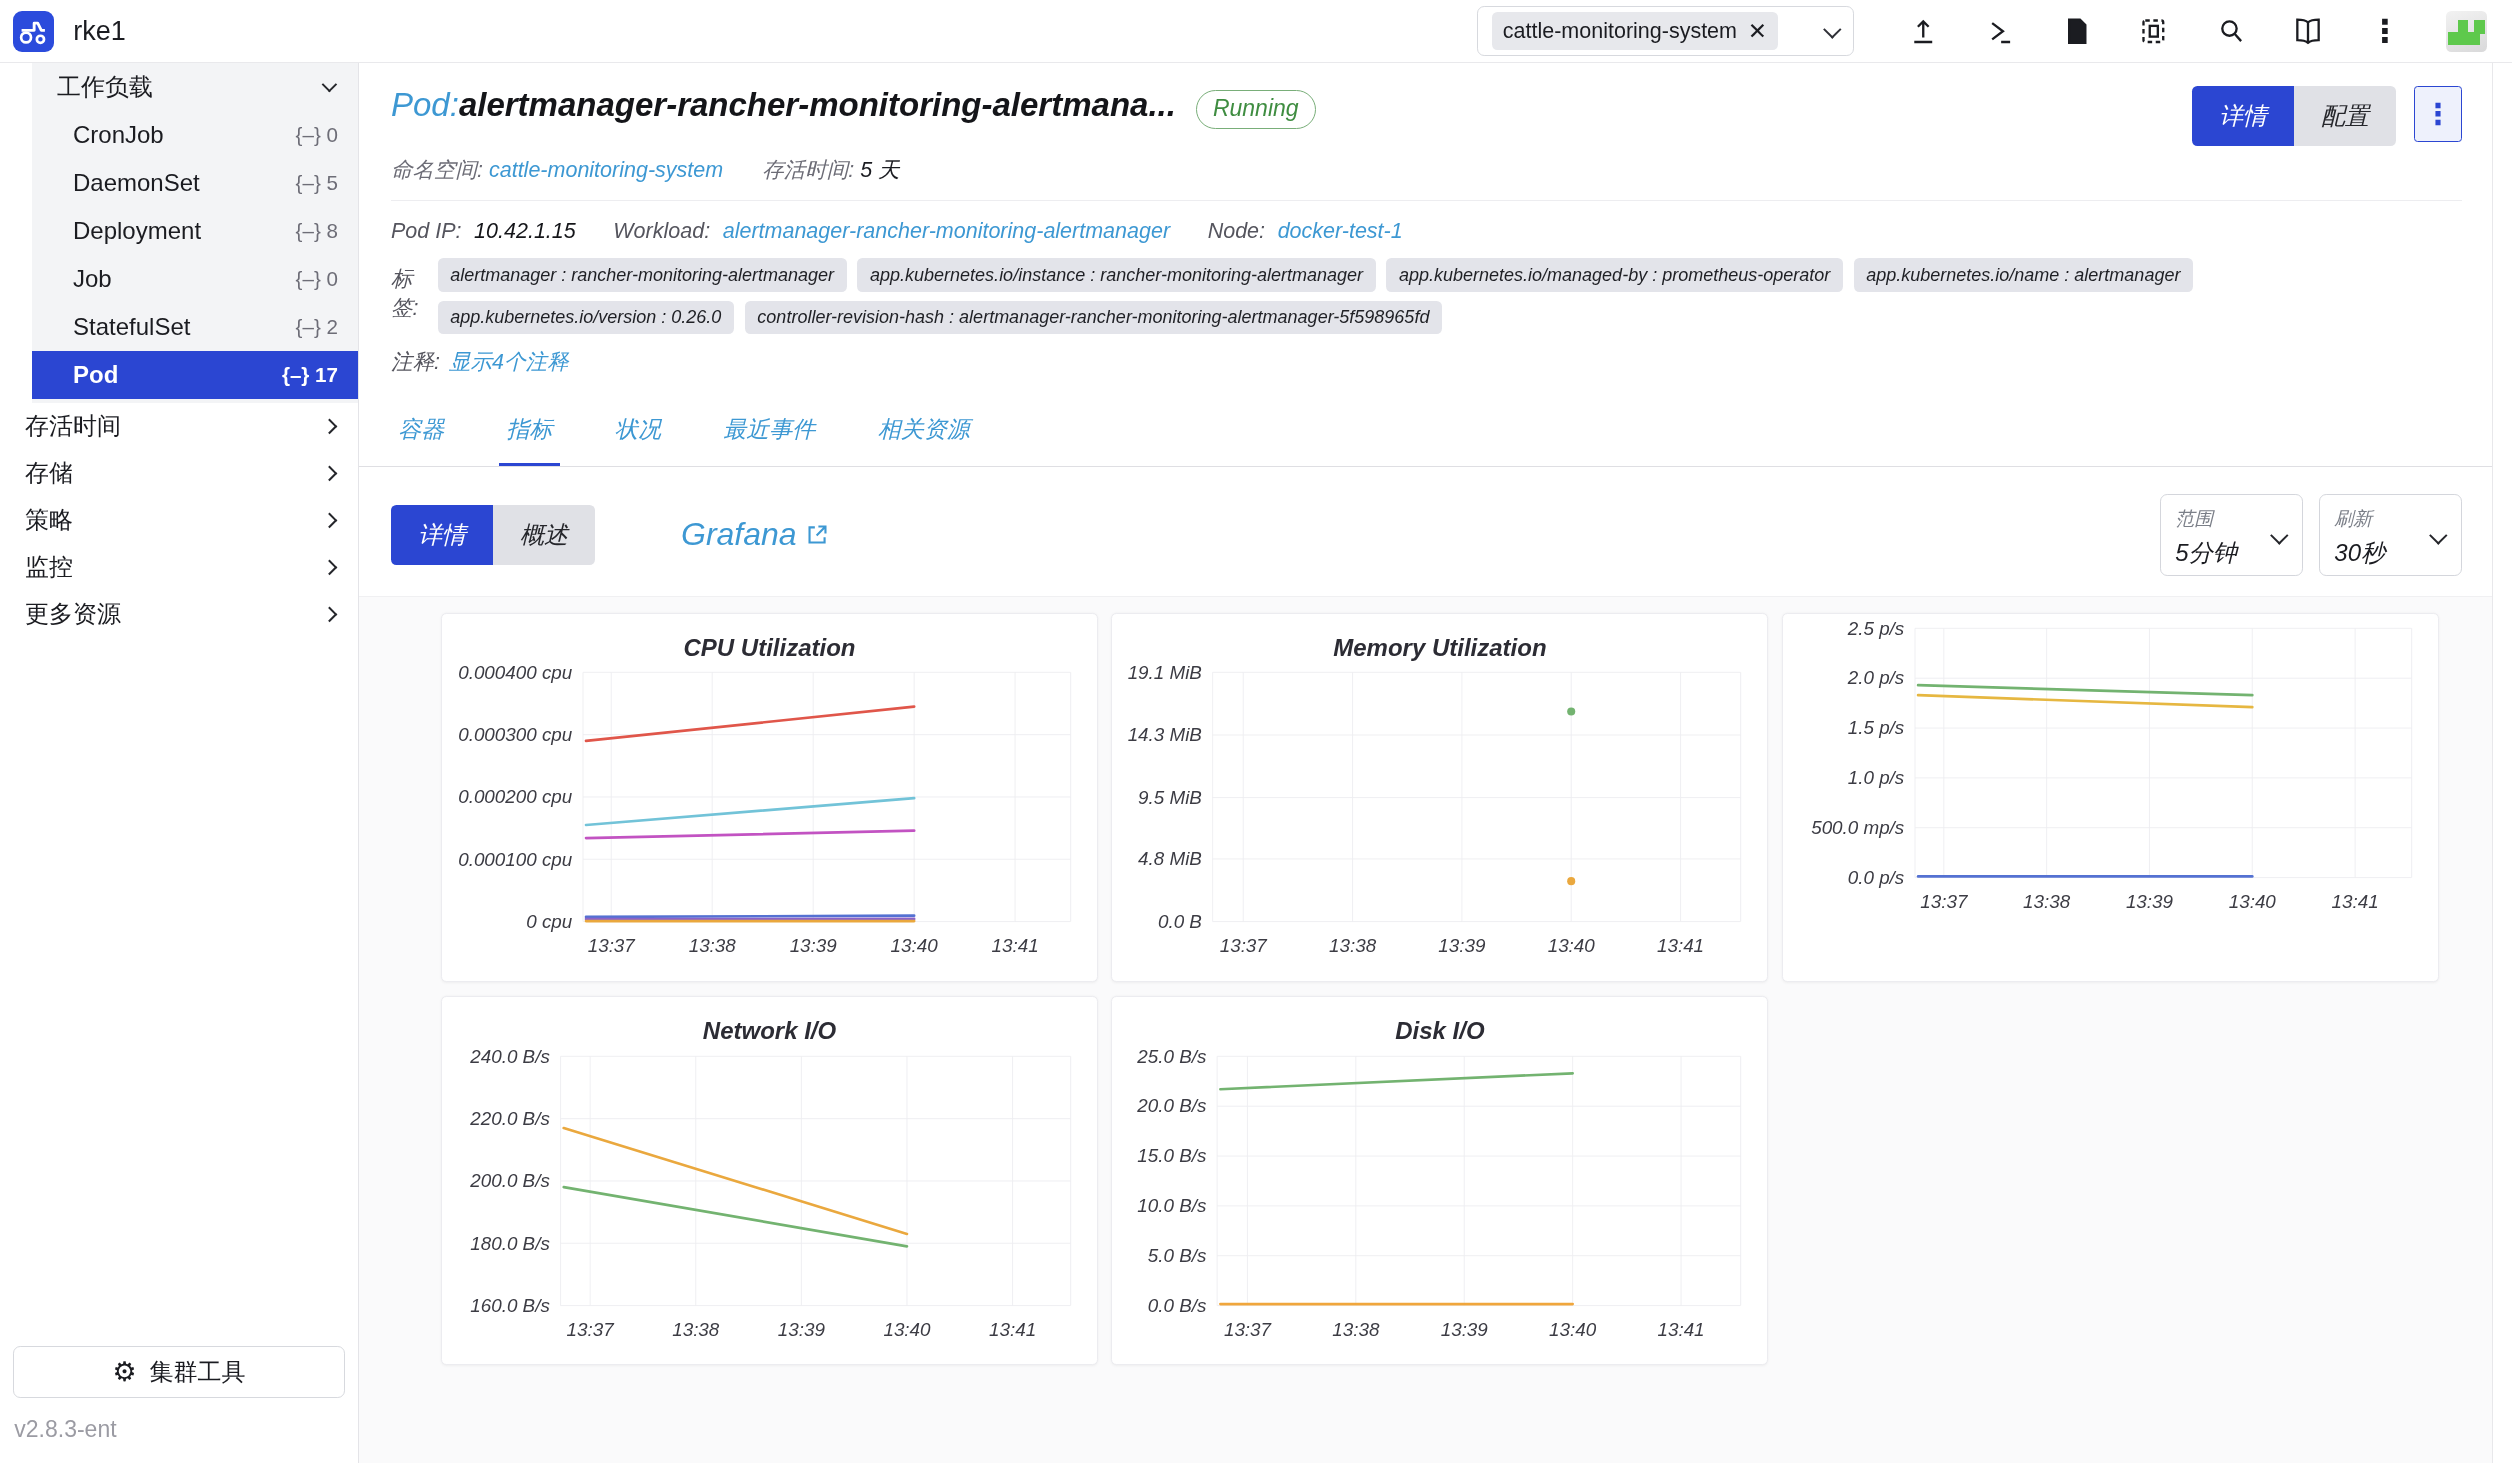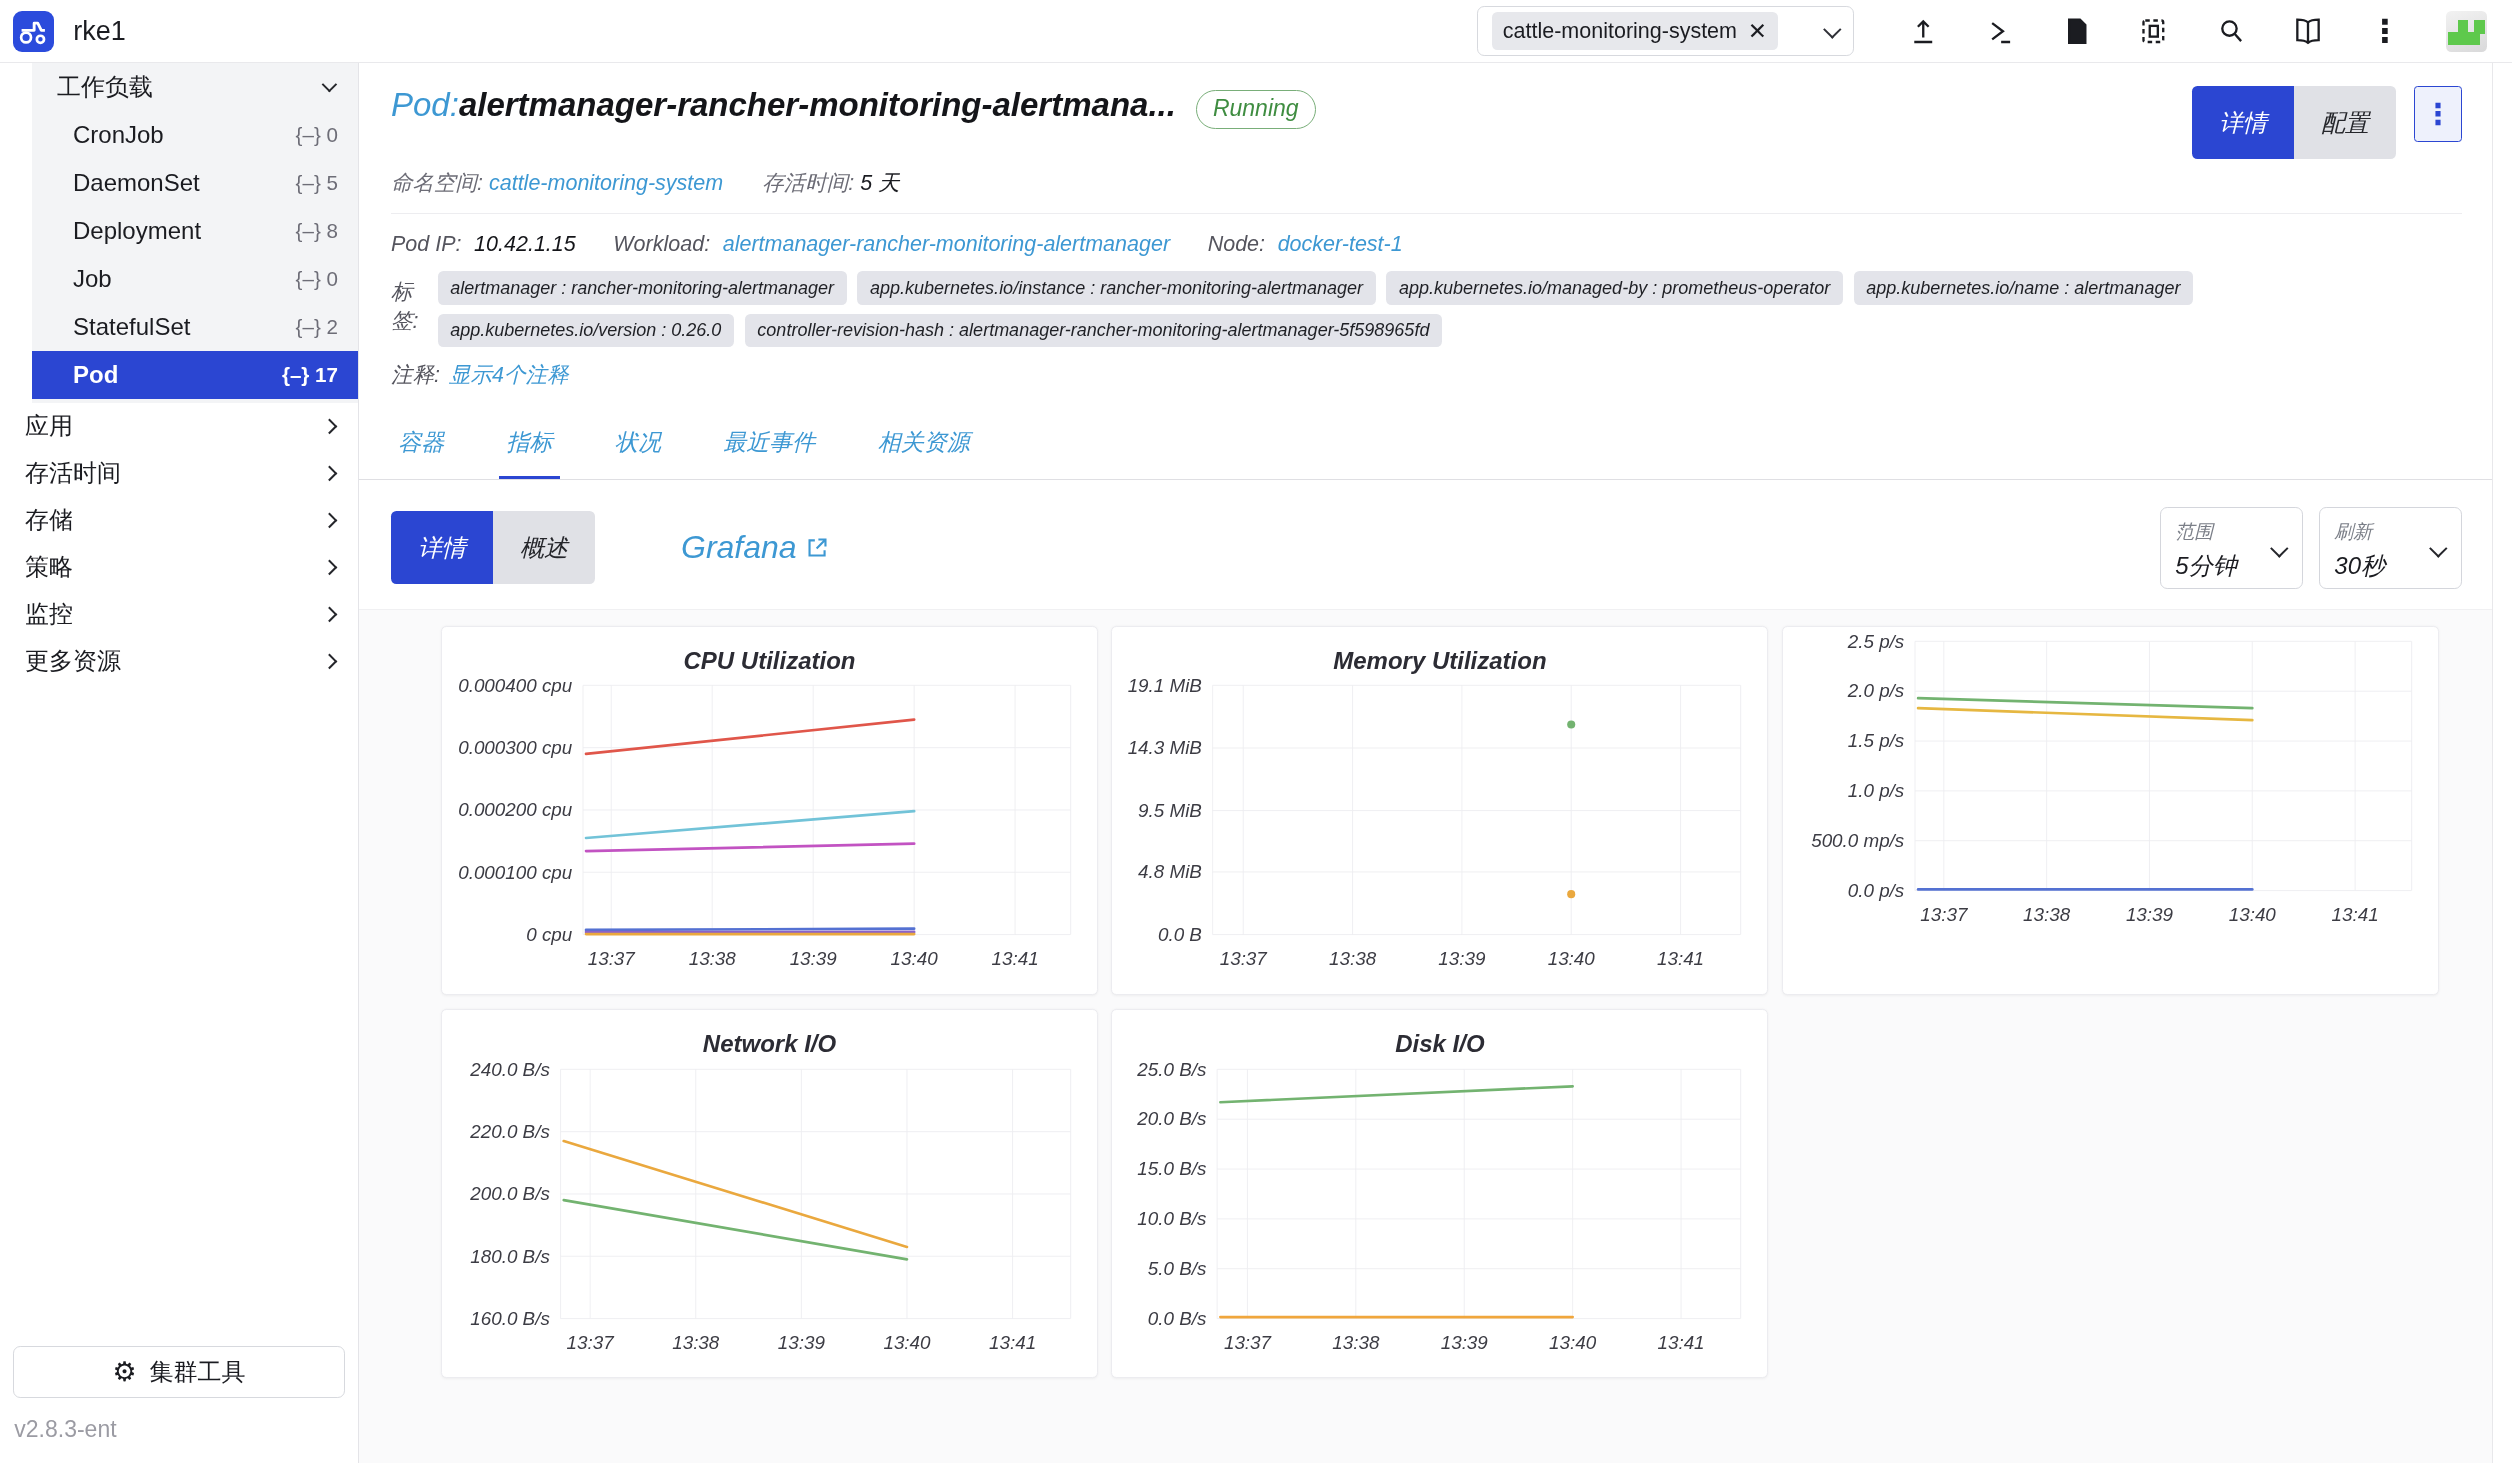--- a/index.html
+++ b/index.html
@@ -56,21 +56,21 @@
   .main { flex:1; display:flex; flex-direction:column; position:relative; min-width:0; background:#fff;font-style:italic; }
   .masthead { padding:23px 50px 0 32px; }
   .title-line { display:flex; align-items:flex-start; }
   .h1 { font-size:33px; display:flex; align-items:center; max-width:1210px; white-space:nowrap; }
   .h1 .rtype { color:#3d98d3; }
   .h1 .rname { font-weight:600; color:#141519; }
   .badge-running { margin-left:20px; margin-top:3.6px; border:1.8px solid #79ae79; color:#3f8d41;
                    border-radius:896px; padding:4.5px 16px 6.3px; font-size:23px; white-space:nowrap; }
   .actions { margin-left:auto; display:flex; gap:18px; align-items:flex-start; }
   .seg { display:flex; }
-  .seg .sbtn { height:73px; padding:0 27px; font-size:24px; display:flex; align-items:center;
+  .seg .sbtn { height:60px; padding:0 27px; font-size:24px; display:flex; align-items:center;
                cursor:pointer; white-space:nowrap; }
   .sbtn.primary { background:#2b46d2; color:#fff; border-radius:5.4px 0 0 5.4px; }
   .sbtn.secondary { background:#e0e1e6; color:#25262b; border-radius:0 5.4px 5.4px 0; }
   .kebab-btn { width:48px; height:56px; border:0.9px solid #2b46d2; background:#eef1fc; border-radius:3.6px;
                display:flex; align-items:center; justify-content:center; cursor:pointer; }
   .kebab-btn span { color:#2b46d2; font-size:29px; font-weight:bold; line-height:1; }
   .sub-line { margin-top:9px; font-size:21.5px; color:#6c6c76; display:flex; gap:39px; }
   .sub-line .lk { color:#3d98d3; cursor:pointer; }
   .sub-line b { color:#1b1c21; font-weight:normal; }
   .mast-divider { border-bottom:0.9px solid #ededf0; margin-top:16px; }
@@ -200,24 +200,20 @@
             <span>StatefulSet</span>
             <span class="count">{–} 2</span>
           </div>
           <div class="group-child selected">
             <span>Pod</span>
             <span class="count">{–} 17</span>
           </div>
         </div>
     </div>
     <div id="side-bottom">
-        <div class="side-item">
-          <span>应用</span>
-          <span class="chev right"></span>
-        </div>
         <div class="side-item">
           <span>存活时间</span>
           <span class="chev right"></span>
         </div>
         <div class="side-item">
           <span>存储</span>
           <span class="chev right"></span>
         </div>
         <div class="side-item">
           <span>策略</span>

